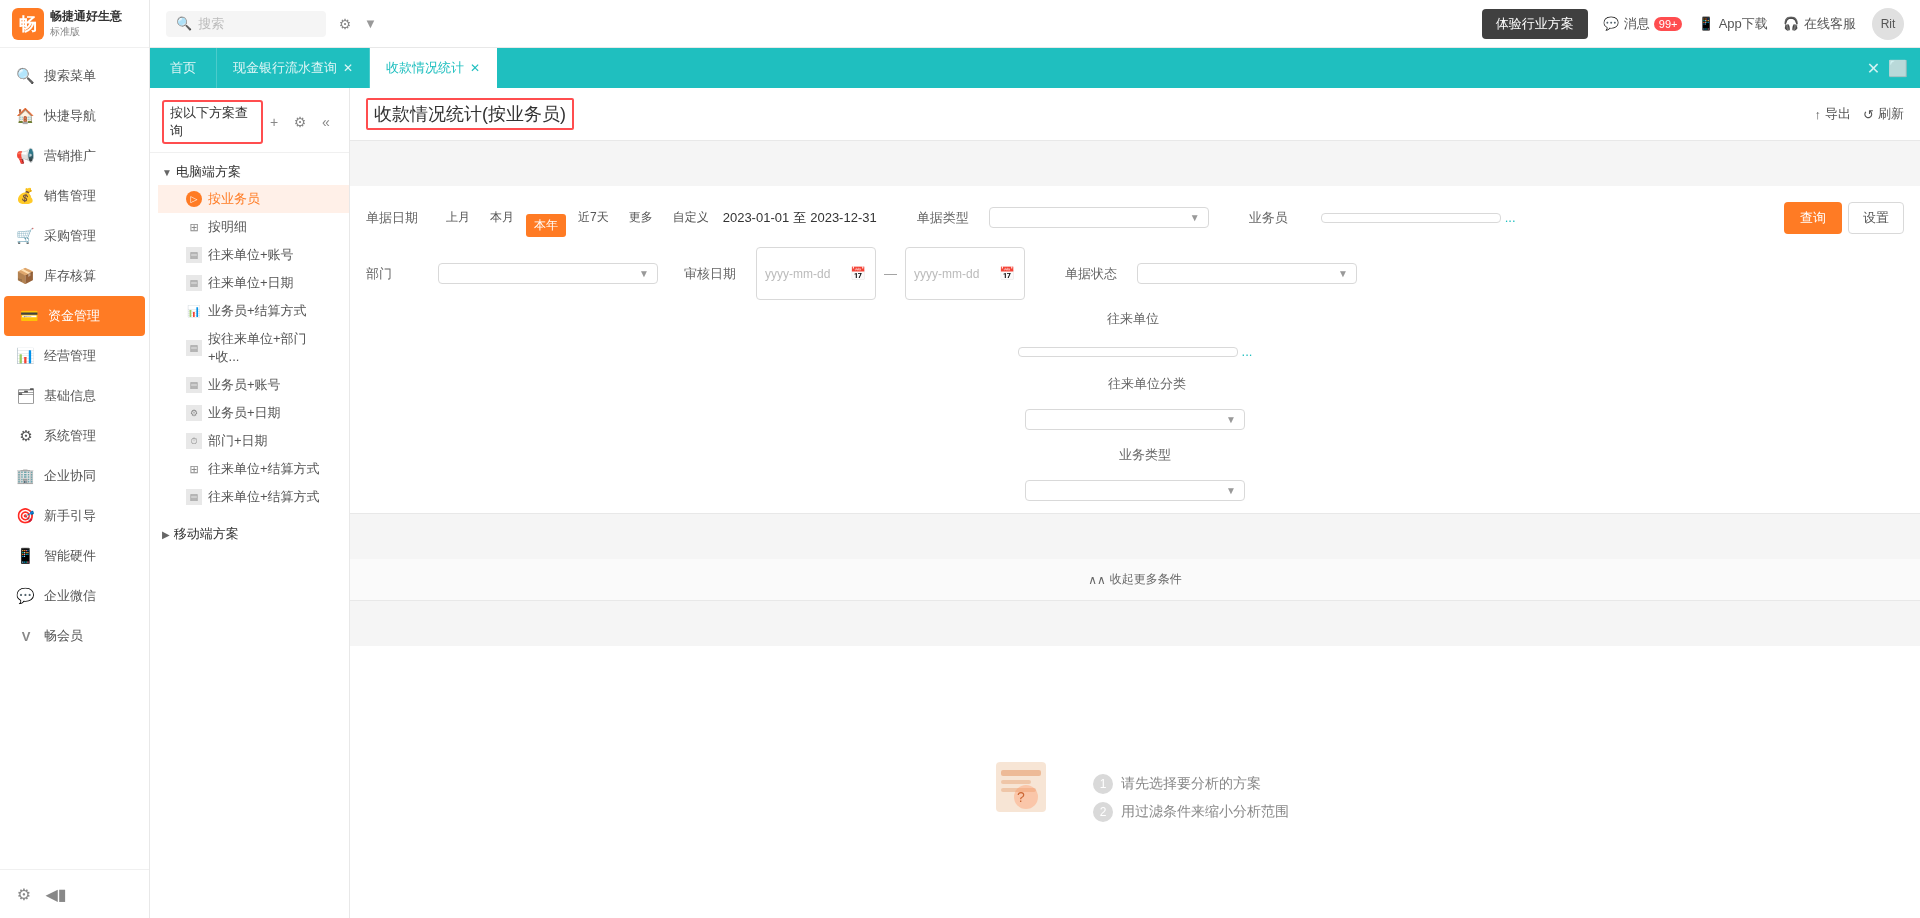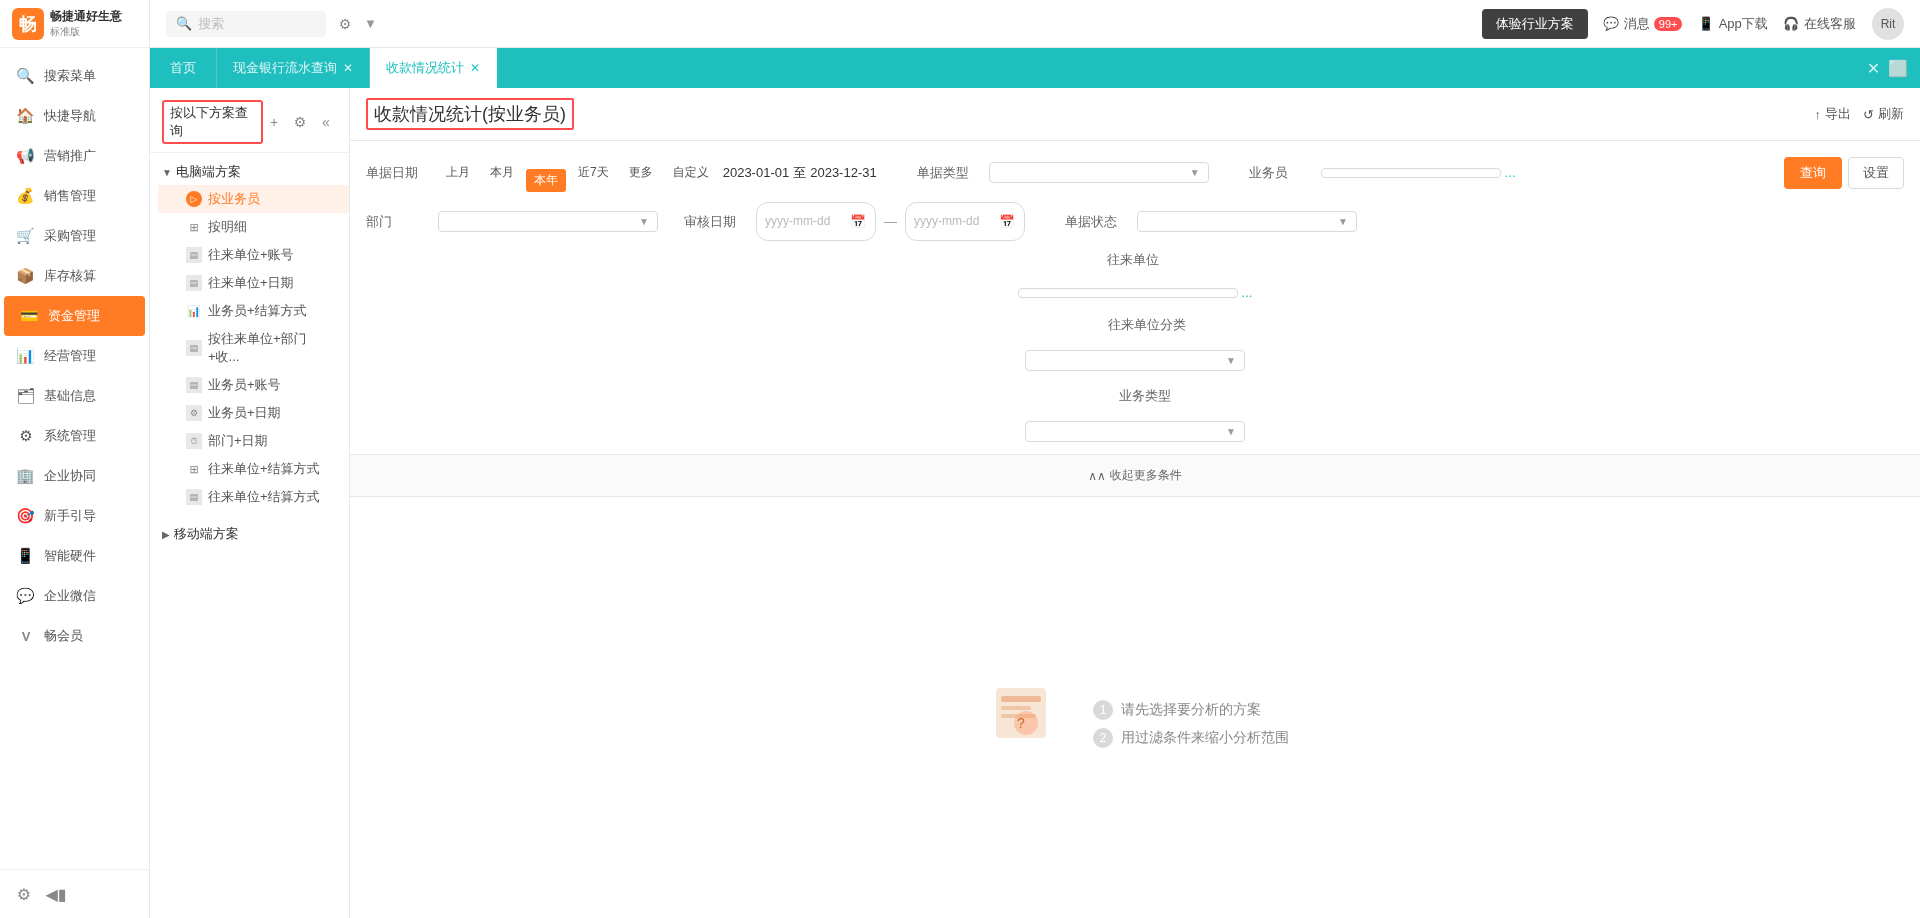--- a/index.html
+++ b/index.html
@@ -54,42 +54,42 @@
     .scheme-group { padding: 6px 0; }
     .scheme-group-header { display: flex; align-items: center; padding: 4px 12px; cursor: pointer; color: #333; font-size: 13px; gap: 4px; }
     .scheme-item { display: flex; align-items: center; padding: 5px 12px 5px 28px; cursor: pointer; color: #555; font-size: 13px; gap: 6px; }
     .scheme-item.active { color: #ff7b24; background: #fff0e8; }
     .scheme-icon { width: 16px; height: 16px; border-radius: 50%; background: #ff7b24; color: white; display: flex; align-items: center; justify-content: center; font-size: 9px; flex-shrink: 0; }
     .scheme-icon-sq { width: 16px; height: 16px; background: #e8e8e8; display: flex; align-items: center; justify-content: center; font-size: 9px; flex-shrink: 0; color: #888; }
     .scheme-icon-bar { width: 16px; height: 16px; display: flex; align-items: center; justify-content: center; font-size: 11px; flex-shrink: 0; color: #888; }
     .mobile-group { margin-top: 4px; }
 
     
-    .right-content { flex: 1; display: flex; flex-direction: column; background: #f5f5f5; }
+    .right-content { flex: 1; display: flex; flex-direction: column; background: #f5f5f5; gap: 45px; }
 
     
     .page-header { background: #fff; padding: 10px 16px; display: flex; align-items: center; justify-content: space-between; border-bottom: 1px solid #e8e8e8; }
     .page-title { font-size: 18px; color: #333; font-weight: 500; border: 2px solid #ff4d4f; padding: 2px 6px; border-radius: 2px; }
     .page-actions { display: flex; align-items: center; gap: 12px; }
     .action-btn { display: flex; align-items: center; gap: 4px; color: #555; font-size: 13px; cursor: pointer; }
 
     
     .filter-area { background: #fff; padding: 12px 16px; border-bottom: 1px solid #e8e8e8; }
     .filter-row { display: flex; align-items: center; gap: 16px; margin-bottom: 10px; }
     .filter-row:last-child { margin-bottom: 0; flex-direction: column; }
     .filter-label { color: #666; font-size: 13px; min-width: 56px; flex-shrink: 0; }
     .filter-input { display: flex; align-items: center; gap: 6px; }
     .date-quick-btns { display: flex; align-items: center; gap: 4px; }
     .date-btn { padding: 3px 8px; font-size: 12px; color: #555; cursor: pointer; border: none; background: none; }
     .date-btn.active { background: #ff7b24; color: white; border-radius: 3px; margin-top: 16px; }
     .date-range { display: flex; align-items: center; gap: 4px; color: #333; font-size: 13px; }
     .select-box { display: flex; align-items: center; border: 1px solid #d9d9d9; border-radius: 4px; padding: 4px 8px; min-width: 200px; background: #fff; cursor: pointer; }
     .select-box-placeholder { flex: 1; color: #bbb; font-size: 13px; }
     .select-arrow { color: #999; font-size: 10px; }
-    .date-input { display: flex; border: 1px solid #d9d9d9; border-radius: 12px; padding: 11px 8px; min-width: 130px; background: #fff; cursor: pointer; }
+    .date-input { display: flex; align-items: center; border: 1px solid #d9d9d9; border-radius: 4px; padding: 18px 8px; min-width: 130px; background: #fff; cursor: pointer; }
     .date-input-text { flex: 1; color: #bbb; font-size: 12px; }
     .date-icon { color: #999; font-size: 13px; }
     .dash { color: #999; padding: 0 4px; }
     .filter-actions { display: flex; gap: 6px; }
     .btn-primary { background: #ff7b24; color: white; border: none; border-radius: 4px; padding: 6px 16px; font-size: 13px; cursor: pointer; }
     .btn-default { background: white; color: #555; border: 1px solid #d9d9d9; border-radius: 4px; padding: 6px 14px; font-size: 13px; cursor: pointer; }
 
     
     .collapse-row { display: flex; justify-content: center; padding: 8px; background: #fafafa; }
     .collapse-btn { display: flex; align-items: center; gap: 4px; color: #666; font-size: 12px; cursor: pointer; padding: 4px 12px; border-radius: 4px; }

